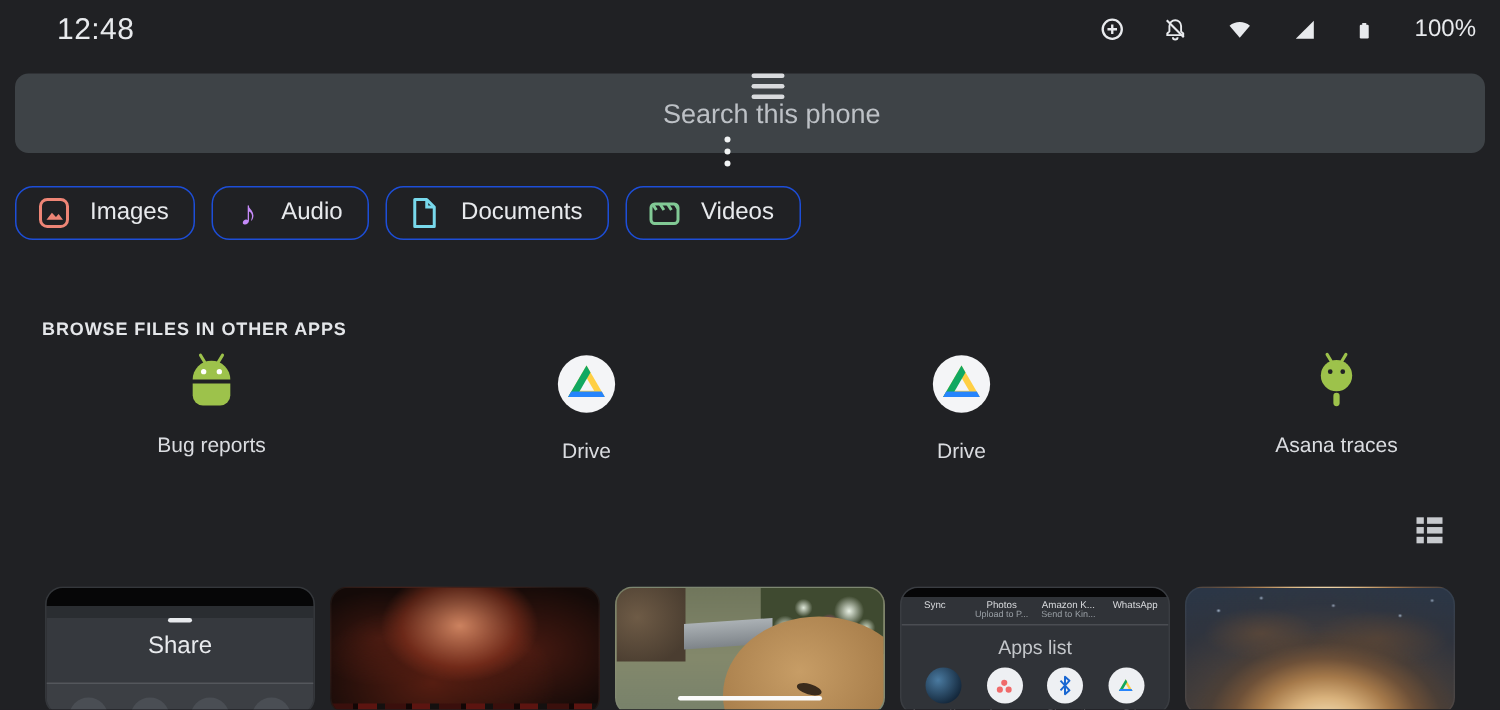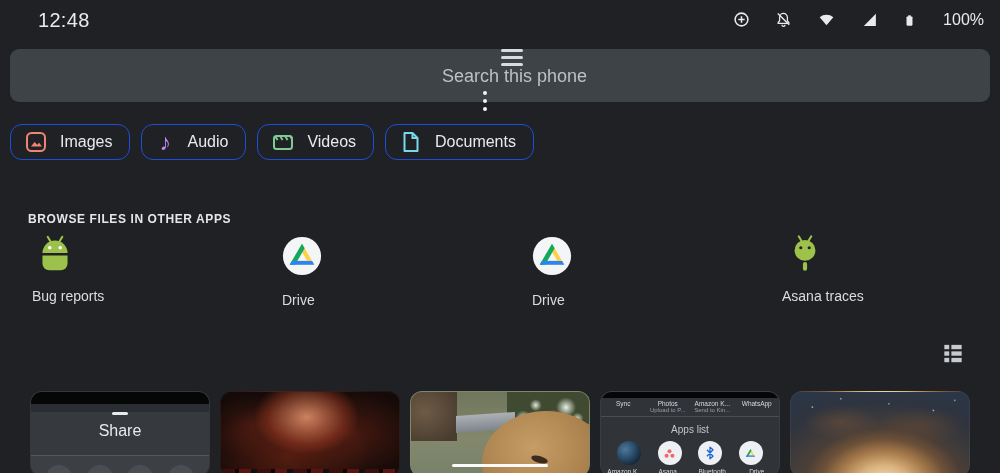--- a/index.html
+++ b/index.html
@@ -28,21 +28,21 @@
   .chip svg{display:block;}
   .chip-note{font-size:23px;line-height:22px;color:#c58af9;width:18px;text-align:center;}
   
   .sec-title{position:absolute;left:28px;font-size:12px;font-weight:700;letter-spacing:.6px;color:#e4e6e9;}
   .t-browse{top:212px;}
   .t-recent{top:344px;}
   .list-toggle{position:absolute;top:338px;right:32px;width:30px;height:30px;display:flex;
                align-items:center;justify-content:center;cursor:pointer;}
   
   .apps-row{position:absolute;top:224px;left:0;width:1000px;display:flex;}
-  .app-item{width:250px;display:flex;flex-direction:column;cursor:pointer;padding-left:32px;}
+  .app-item{width:250px;display:flex;flex-direction:column;align-items:center;cursor:pointer;padding-left:32px;}
   .app-icon{height:52px;display:flex;align-items:flex-end;}
   .app-label{margin-top:12px;font-size:14px;color:#dadce0;}
   
   .cards{position:absolute;top:391px;left:30px;display:flex;gap:10px;}
   .card{position:relative;width:180px;height:86px;border-radius:12px;overflow:hidden;
         border:1px solid rgba(255,255,255,.05);box-sizing:border-box;cursor:pointer;background:#2a2d31;}
   
   .c1-top{height:12px;background:#060607;}
   .c1-mid{height:43px;background:#36393e;text-align:center;}
   .c1-handle{width:16px;height:2.5px;background:#e8eaed;border-radius:2px;margin:8px auto 0;}
@@ -79,21 +79,21 @@
       background:#3a2b1c;transform:rotate(16deg);}
   .c3-line{position:absolute;left:50%;bottom:9px;transform:translateX(-50%);width:96px;height:3px;
       background:#fafafa;border-radius:2px;}
   
   .c4{background:#303338;}
   .c4-top{height:6px;background:#060607;}
   .c4-row{display:flex;padding-top:2px;border-bottom:1px solid #4a4d52;padding-bottom:3px;}
   .c4-col{width:25%;text-align:center;overflow:hidden;}
   .c4-lbl{font-size:6.5px;color:#d8dadd;white-space:nowrap;}
   .c4-sub{font-size:6px;color:#9aa0a6;white-space:nowrap;}
-  .c4-header{margin-top:7px;text-align:center;font-size:10px;color:#c3c6ca;}
+  .c4-header{margin-top:7px;text-align:center;font-size:13px;color:#c3c6ca;}
   .c4-icons{display:flex;justify-content:space-evenly;margin-top:6px;}
   .c4-icons .mini{width:24px;height:24px;border-radius:50%;display:flex;align-items:center;justify-content:center;}
   .mini-kindle{background:radial-gradient(circle at 35% 35%, #4a7aa0, #14283c 75%);}
   .mini-white{background:#eef0f3;}
   .c4-names{display:flex;margin-top:3px;}
   .c4-names .c4-col{line-height:1.15;}
   
   .c5{background:
       radial-gradient(2px 2px at 12% 18%, rgba(190,210,235,.9), transparent 70%),
       radial-gradient(2px 2px at 28% 8%, rgba(190,210,235,.8), transparent 70%),
@@ -171,34 +171,34 @@
       </span>
       <span class="chip-label">Images</span>
     </button>
     <button class="chip">
       <span class="chip-note">♪</span>
       <span class="chip-label">Audio</span>
     </button>
     <button class="chip">
       <span>
         <svg width="22" height="22" viewBox="0 0 22 22">
+            <path d="M4.5 2h8l5 5v13h-13z" fill="none" stroke="#78d9ec" stroke-width="2" stroke-linejoin="round"></path>
+            <path d="M12.5 2.5V7h4.6" fill="none" stroke="#78d9ec" stroke-width="2"></path>
+          </svg>
+      </span>
+      <span class="chip-label">Documents</span>
+    </button>
+    <button class="chip">
+      <span>
+        <svg width="22" height="22" viewBox="0 0 22 22">
             <rect x="2" y="5" width="18" height="13" rx="2.5" fill="none" stroke="#81c995" stroke-width="2"></rect>
             <path d="M3 5l2.6 4M8 5l2.6 4M13 5l2.6 4M18 5l1.8 2.8" fill="none" stroke="#81c995" stroke-width="2"></path>
           </svg>
       </span>
       <span class="chip-label">Videos</span>
-    </button>
-    <button class="chip">
-      <span>
-        <svg width="22" height="22" viewBox="0 0 22 22">
-            <path d="M4.5 2h8l5 5v13h-13z" fill="none" stroke="#78d9ec" stroke-width="2" stroke-linejoin="round"></path>
-            <path d="M12.5 2.5V7h4.6" fill="none" stroke="#78d9ec" stroke-width="2"></path>
-          </svg>
-      </span>
-      <span class="chip-label">Documents</span>
     </button>
   </div>
 
   <div class="sec-title t-browse">BROWSE FILES IN OTHER APPS</div>
 
   <div class="apps-row">
     <div class="app-item">
       <span class="app-icon">
         <svg width="46" height="46" viewBox="0 0 44 44">
             <g stroke="#9dc24b" stroke-width="2" stroke-linecap="round">

